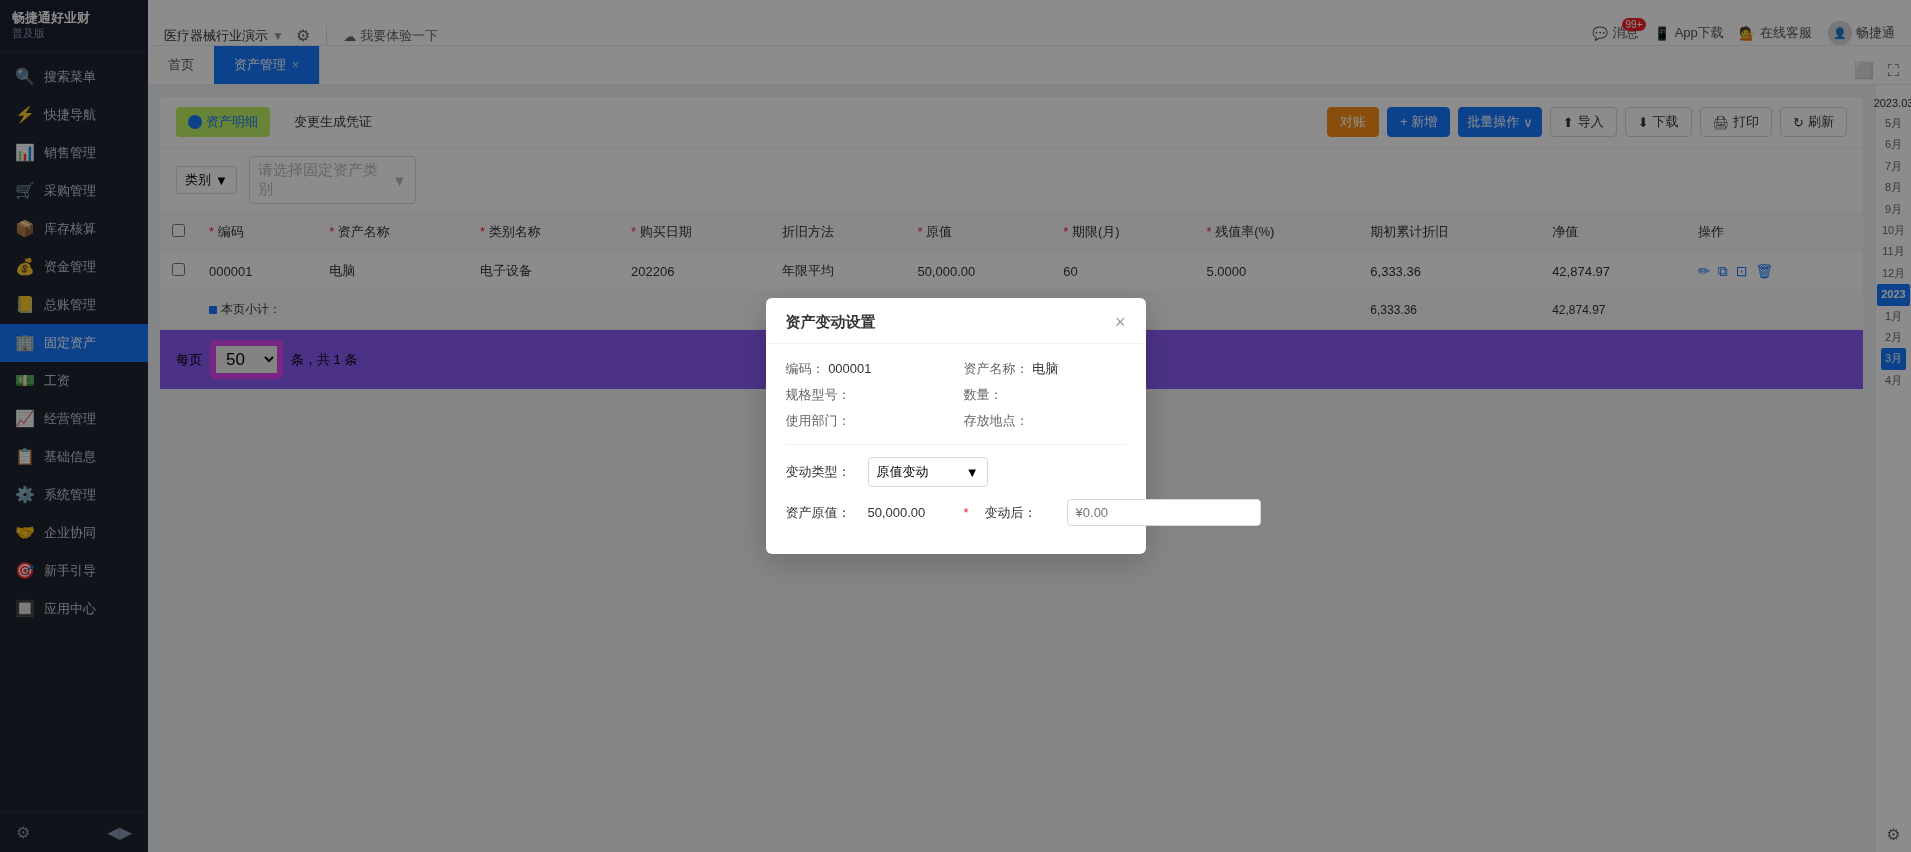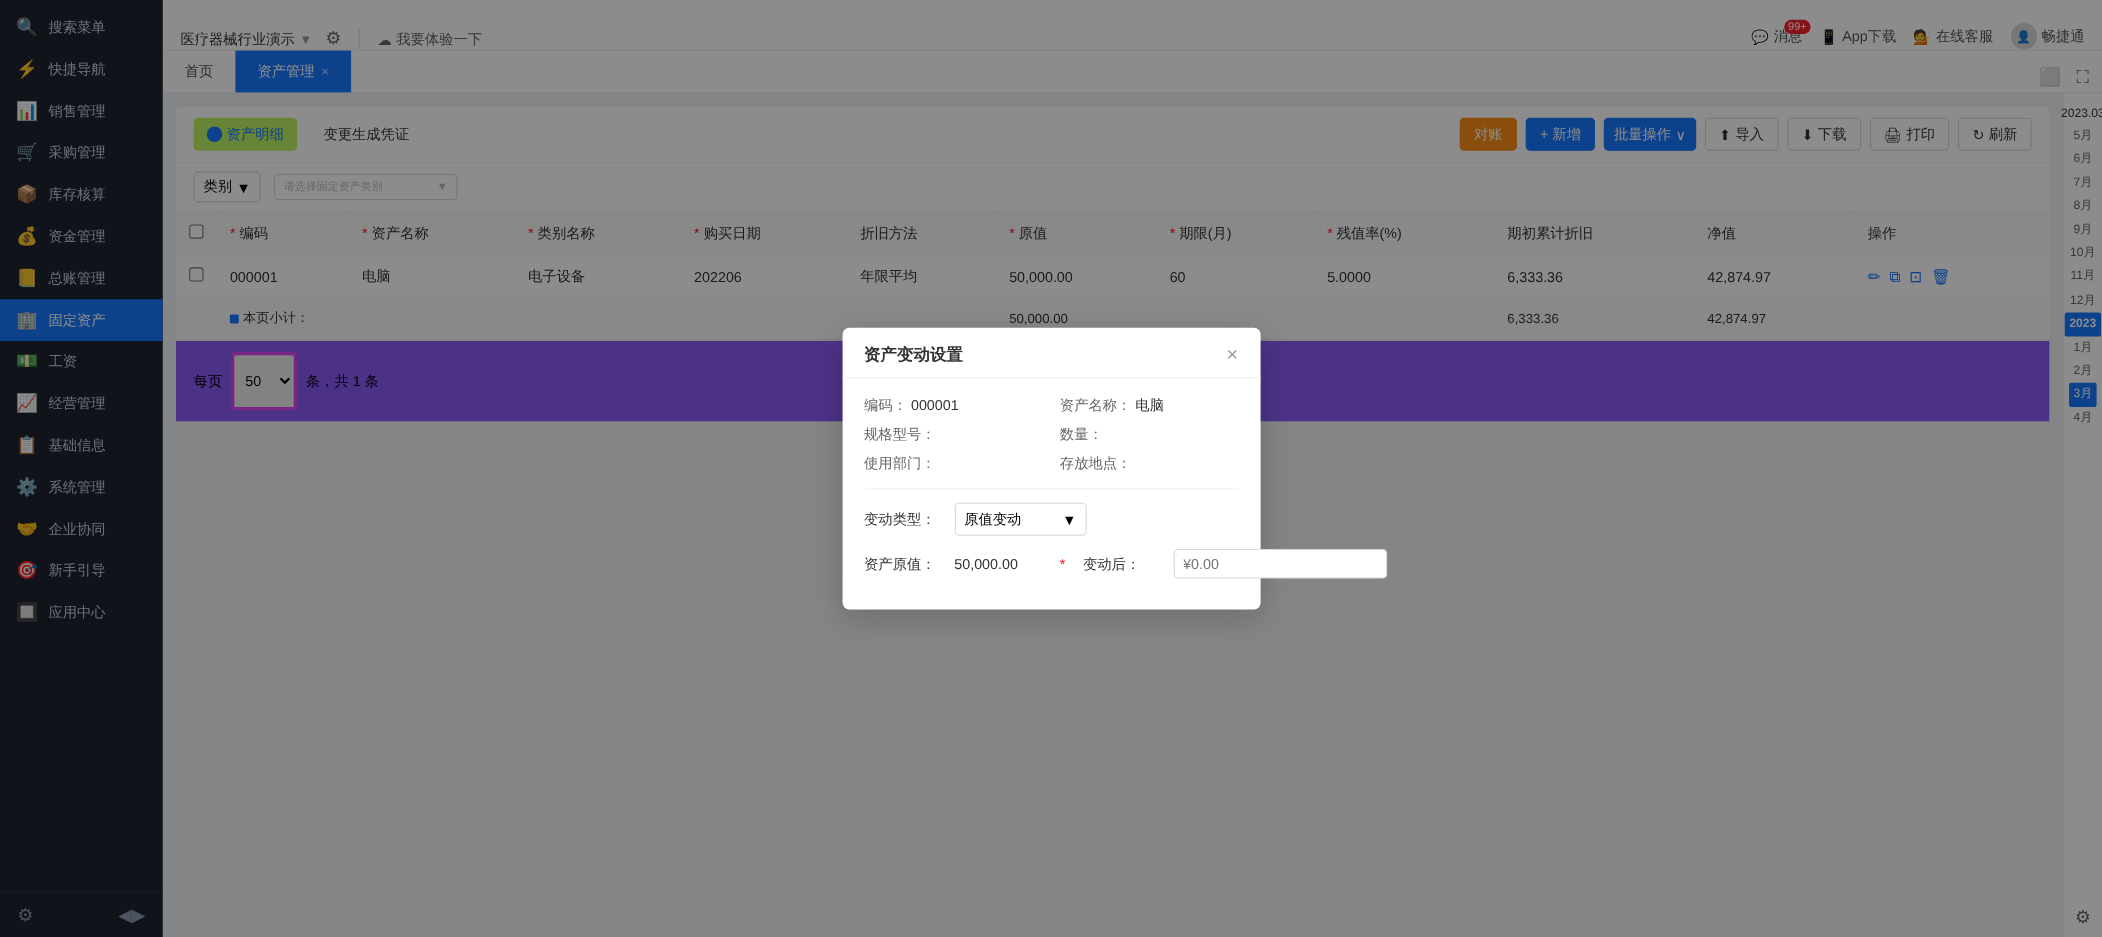--- a/index.html
+++ b/index.html
@@ -55,40 +55,40 @@
     .page-header-right { display: flex; align-items: center; gap: 8px; }
     .btn { padding: 5px 12px; font-size: 13px; border-radius: 4px; cursor: pointer; border: 1px solid; display: flex; align-items: center; gap: 4px; }
     .btn-primary { background: #1677ff; color: #fff; border-color: #1677ff; }
     .btn-default { background: #fff; color: #333; border-color: #d9d9d9; }
     .btn-warning { background: #fa8c16; color: #fff; border-color: #fa8c16; }
     .btn-dropdown-split { padding: 5px 8px; background: #1677ff; color: #fff; border: 1px solid #1677ff; border-radius: 4px; cursor: pointer; font-size: 13px; display: flex; align-items: center; gap: 4px; }
 
     
     .filter-row { background: #fff; padding: 8px 16px; display: flex; align-items: center; gap: 12px; border-bottom: 1px solid #f0f0f0; }
     .filter-select { display: flex; align-items: center; gap: 4px; border: 1px solid #d9d9d9; border-radius: 4px; padding: 4px 8px; font-size: 13px; cursor: pointer; background: #fff; }
-    .filter-input { border: 1px solid #d9d9d9; border-radius: 4px; padding: 4px 8px; font-size: 10px; width: 167px; color: #bbb; display: flex; align-items: center; justify-content: space-between; cursor: pointer; background: #fff; }
+    .filter-input { border: 1px solid #d9d9d9; border-radius: 4px; padding: 4px 8px; font-size: 15px; width: 167px; color: #bbb; display: flex; align-items: center; justify-content: space-between; cursor: pointer; background: #fff; }
 
     
     .table-container { background: #fff; overflow: auto; }
     table { width: 100%; border-collapse: collapse; font-size: 13px; }
     thead tr { background: #fafafa; border-bottom: 1px solid #f0f0f0; }
     th { padding: 10px 12px; text-align: left; font-weight: 500; color: #333; white-space: nowrap; border-bottom: 1px solid #f0f0f0; }
     td { padding: 10px 12px; color: #333; border-bottom: 1px solid #f5f5f5; white-space: nowrap; }
     .checkbox-cell { width: 36px; }
     .action-icons { display: flex; gap: 8px; align-items: center; }
     .action-icon { color: #1677ff; cursor: pointer; font-size: 14px; }
 
     
     .subtotal-row td { background: #fafafa; color: #333; font-size: 12px; }
     .subtotal-label { display: flex; align-items: center; gap: 4px; }
     .subtotal-dot { width: 8px; height: 8px; background: #1677ff; border-radius: 1px; }
 
     
     .pagination { background: #8b5cf6; padding: 10px 16px; display: flex; align-items: center; gap: 8px; font-size: 13px; border-top: 1px solid #f0f0f0; }
-    .page-size-select { border: 3px solid #d946ef; border-radius: 4px; padding: 15px 6px; font-size: 13px; }
+    .page-size-select { border: 6px solid #d946ef; border-radius: 4px; padding: 3px 6px; font-size: 17px; }
 
     
     .right-panel { width: 36px; background: #fff; border-left: 1px solid #e8ecf0; display: flex; flex-direction: column; align-items: center; padding-top: 8px; flex-shrink: 0; font-size: 11px; }
     .cal-month-header { color: #333; font-size: 11px; text-align: center; padding: 4px 0; }
     .cal-item { padding: 3px 4px; text-align: center; cursor: pointer; color: #666; line-height: 1.4; }
     .cal-item.today { background: #1677ff; color: #fff; border-radius: 2px; }
     .cal-item.highlighted { background: #e6f4ff; color: #1677ff; border-radius: 2px; }
     .cal-settings { margin-top: auto; padding-bottom: 8px; cursor: pointer; color: #666; font-size: 16px; }
 
     
@@ -107,20 +107,26 @@
     .modal-select { border: 1px solid #d9d9d9; border-radius: 4px; padding: 5px 8px; font-size: 13px; display: flex; align-items: center; gap: 6px; cursor: pointer; min-width: 120px; }
     .modal-input { border: 1px solid #d9d9d9; border-radius: 4px; padding: 5px 8px; font-size: 13px; flex: 1; color: #333; }
     .modal-footer { padding: 12px 20px; display: flex; justify-content: center; gap: 12px; border-top: 1px solid #f0f0f0; }
     .modal-btn-cancel { padding: 6px 24px; border: 1px solid #d9d9d9; border-radius: 4px; background: #fff; color: #333; cursor: pointer; font-size: 13px; }
     .modal-btn-save { padding: 6px 24px; border: 1px solid #1677ff; border-radius: 4px; background: #1677ff; color: #fff; cursor: pointer; font-size: 13px; }
   </style>
 </head>
 <body>
 
 <div class="sidebar">
+  <div class="sidebar-header">
+    <div>
+      <div class="sidebar-logo-text">畅捷通好业财</div>
+      <div class="sidebar-edition">普及版</div>
+    </div>
+  </div>
   <div class="sidebar-menu">
 
     <div class="sidebar-item">
       <span class="icon">🔍</span>
       <span>搜索菜单</span>
     </div>
     <div class="sidebar-item">
       <span class="icon">⚡</span>
       <span>快捷导航</span>
     </div>

